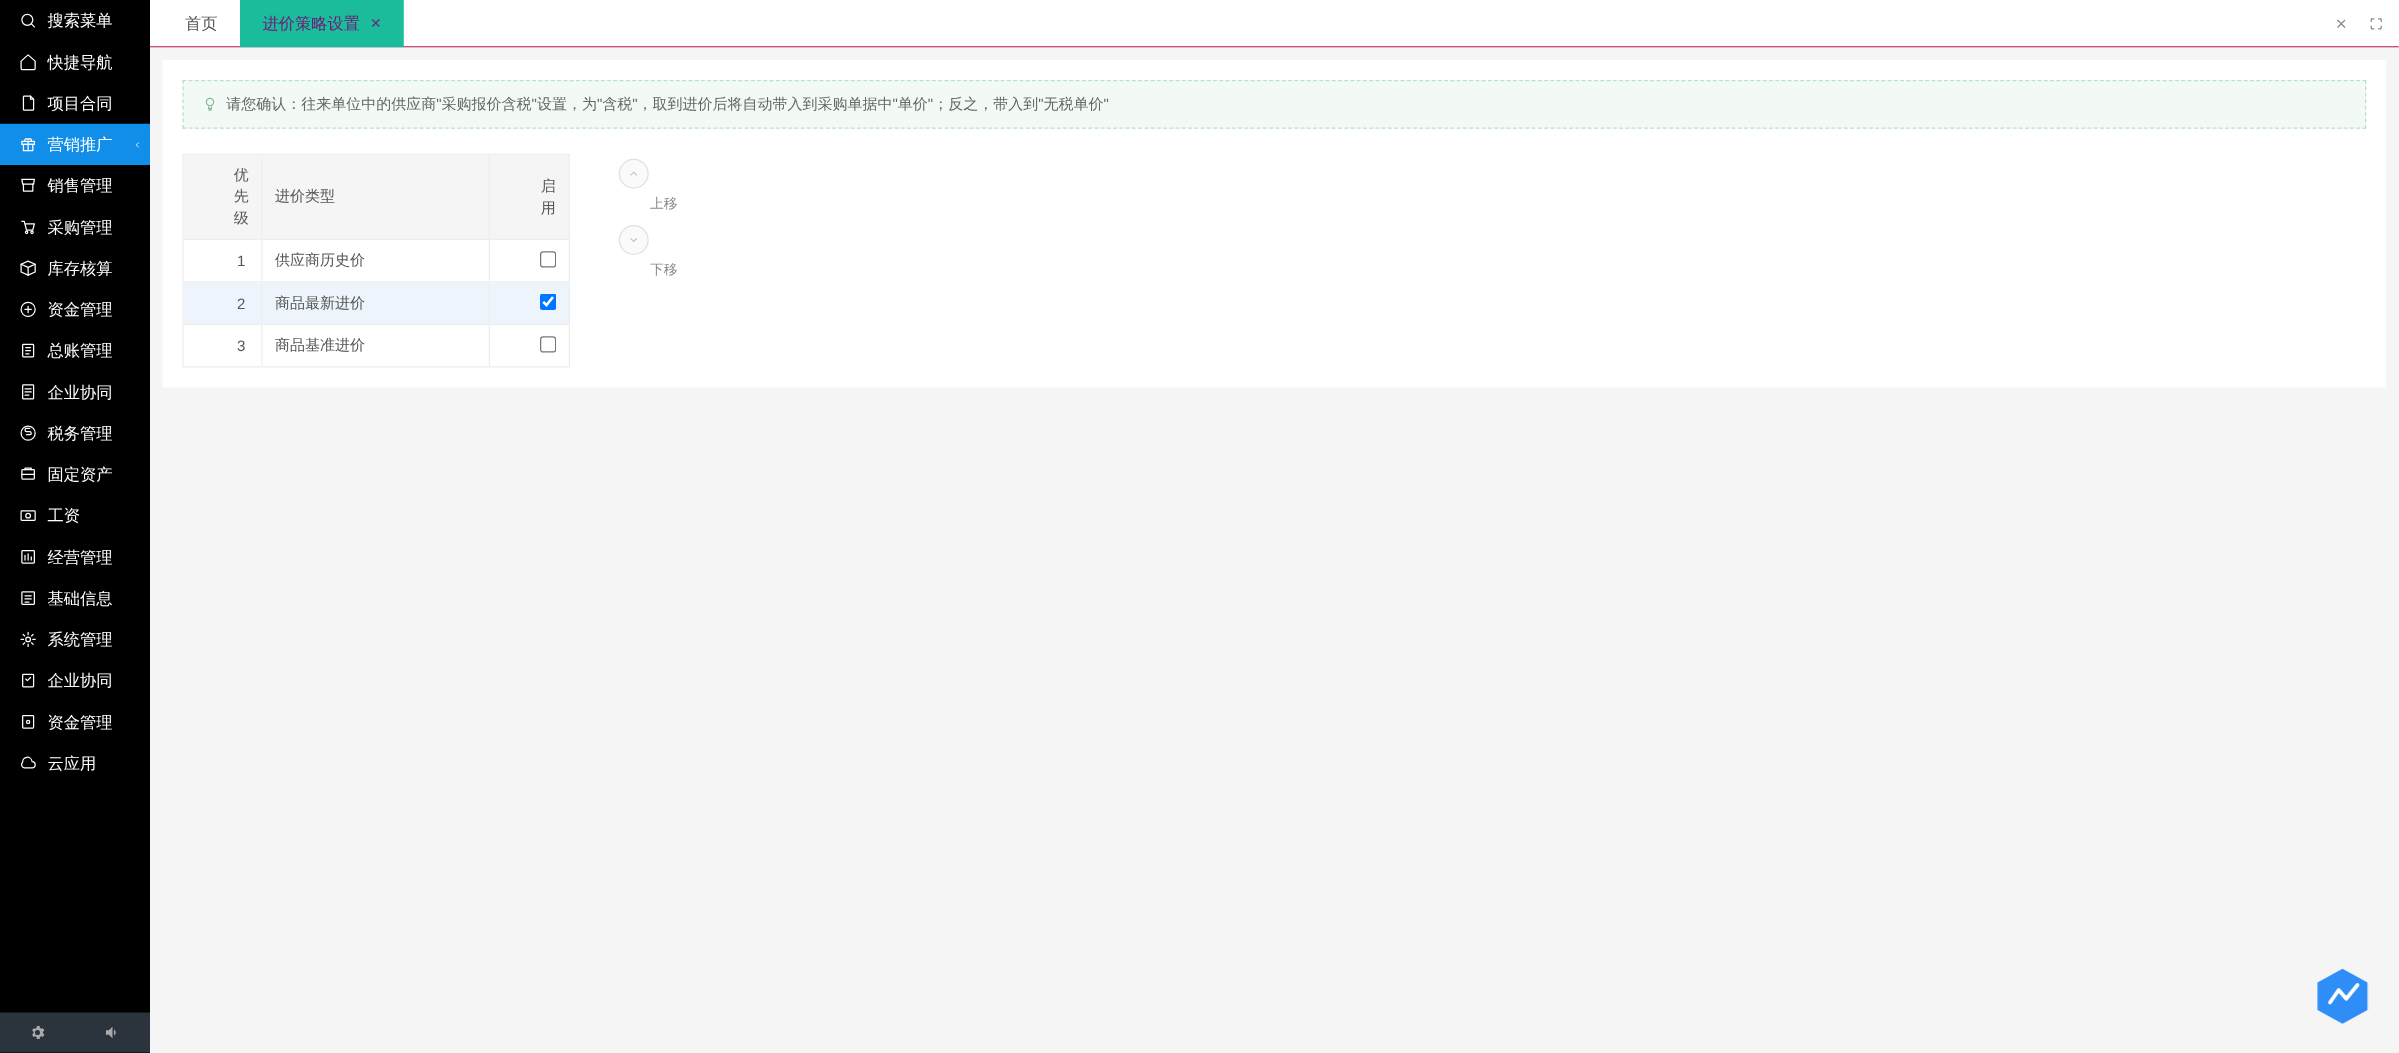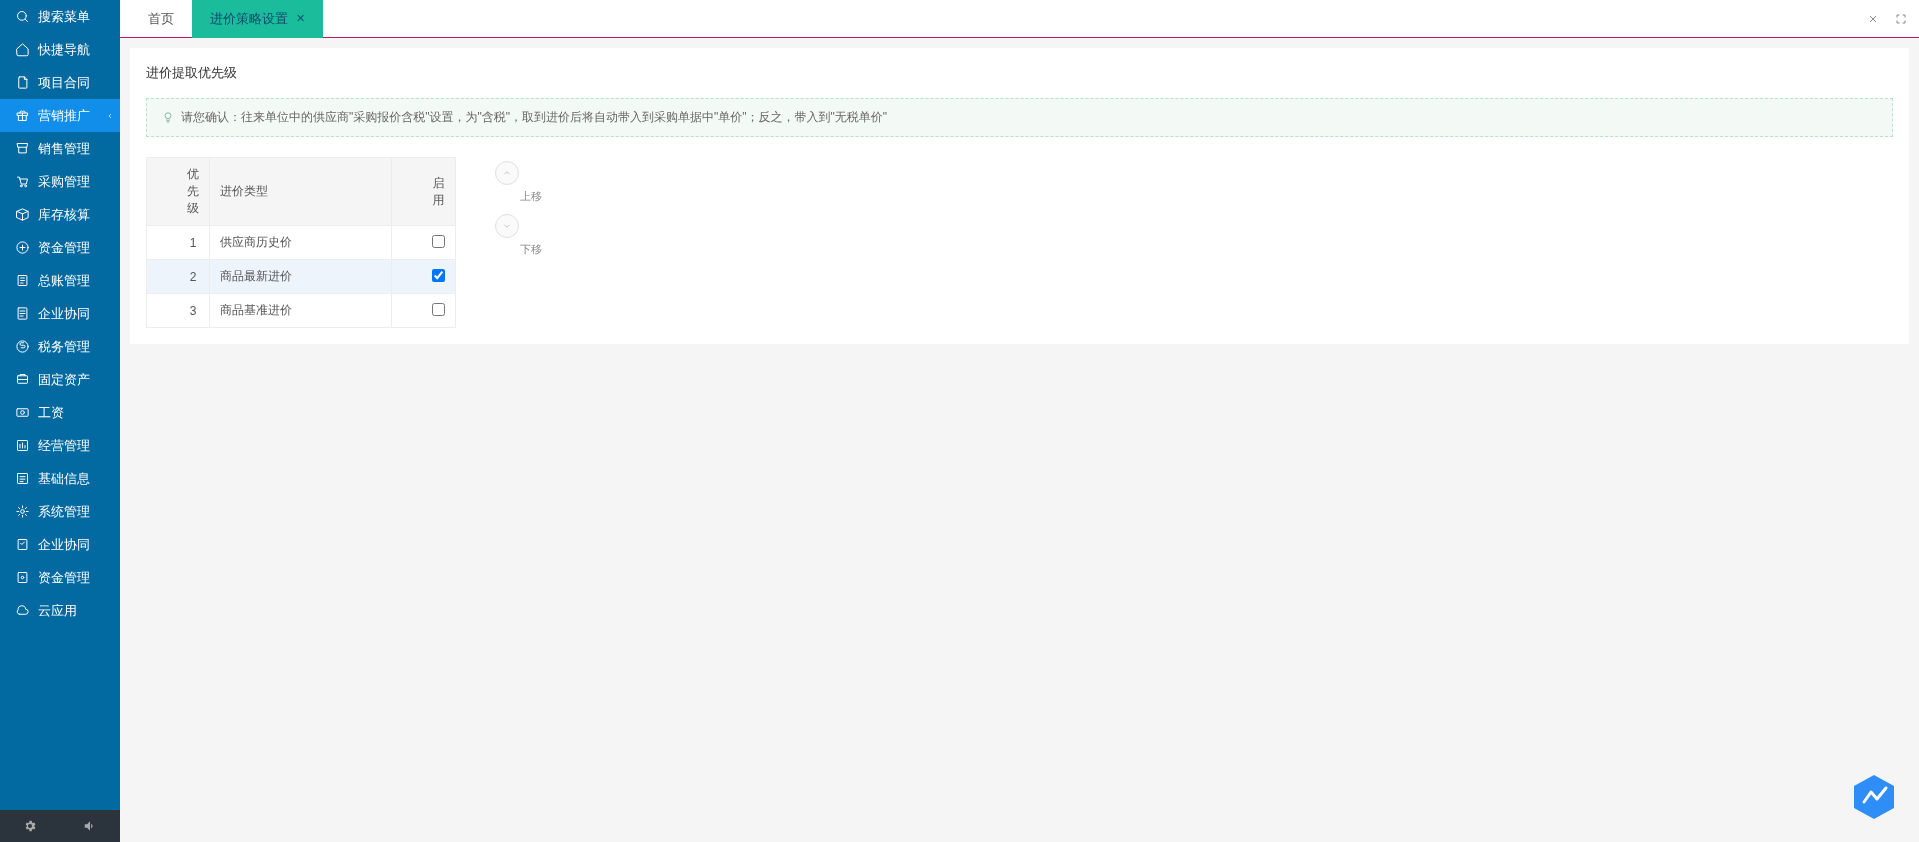--- a/index.html
+++ b/index.html
@@ -12,21 +12,21 @@
       height: 842px;
       position: relative;
     }
     
     
     .sidebar {
       position: fixed;
       left: 0; top: 0;
       width: 120px;
       height: 100%;
-      background: #0369a1;
+      background: #000000;
       display: flex;
       flex-direction: column;
     }
     .sidebar-item {
       height: 33px;
       display: flex;
       align-items: center;
       color: #ffffff;
       padding: 0 14px;
       cursor: pointer;
@@ -62,21 +62,21 @@
       height: 38px;
       display: flex;
       align-items: center;
       padding: 0 18px;
       font-size: 13px;
       color: #555;
       cursor: pointer;
     }
     .tab.active {
       background: #1abc9c;
-      color: #0c4a6e;
+      color: #701a75;
     }
     .tab .close { margin-left: 8px; font-size: 11px; opacity: 0.9; }
     .tabs-right {
       margin-left: auto;
       display: flex;
       align-items: center;
       gap: 8px;
       padding-right: 8px;
       color: #999;
     }
@@ -387,21 +387,20 @@
     <span class="btn">
       <svg width="12" height="12" viewBox="0 0 24 24" fill="none" stroke="#888" stroke-width="2">
           <path d="M4 4h5M4 4v5M20 4h-5M20 4v5M4 20h5M4 20v-5M20 20h-5M20 20v-5"></path>
         </svg>
     </span>
   </div>
 </div>
 
 <div class="content">
   <div class="panel">
-    <div class="section-title">进价提取优先级</div>
 
     <div class="alert">
       <span>
         <svg width="14" height="14" viewBox="0 0 24 24" fill="none" stroke="#7fb795" stroke-width="1.6">
             <circle cx="12" cy="8" r="5"></circle>
             <path d="M10 14v3h4v-3M10 19h4"></path>
           </svg>
       </span>
       <span>请您确认：往来单位中的供应商"采购报价含税"设置，为"含税"，取到进价后将自动带入到采购单据中"单价"；反之，带入到"无税单价"</span>
     </div>

